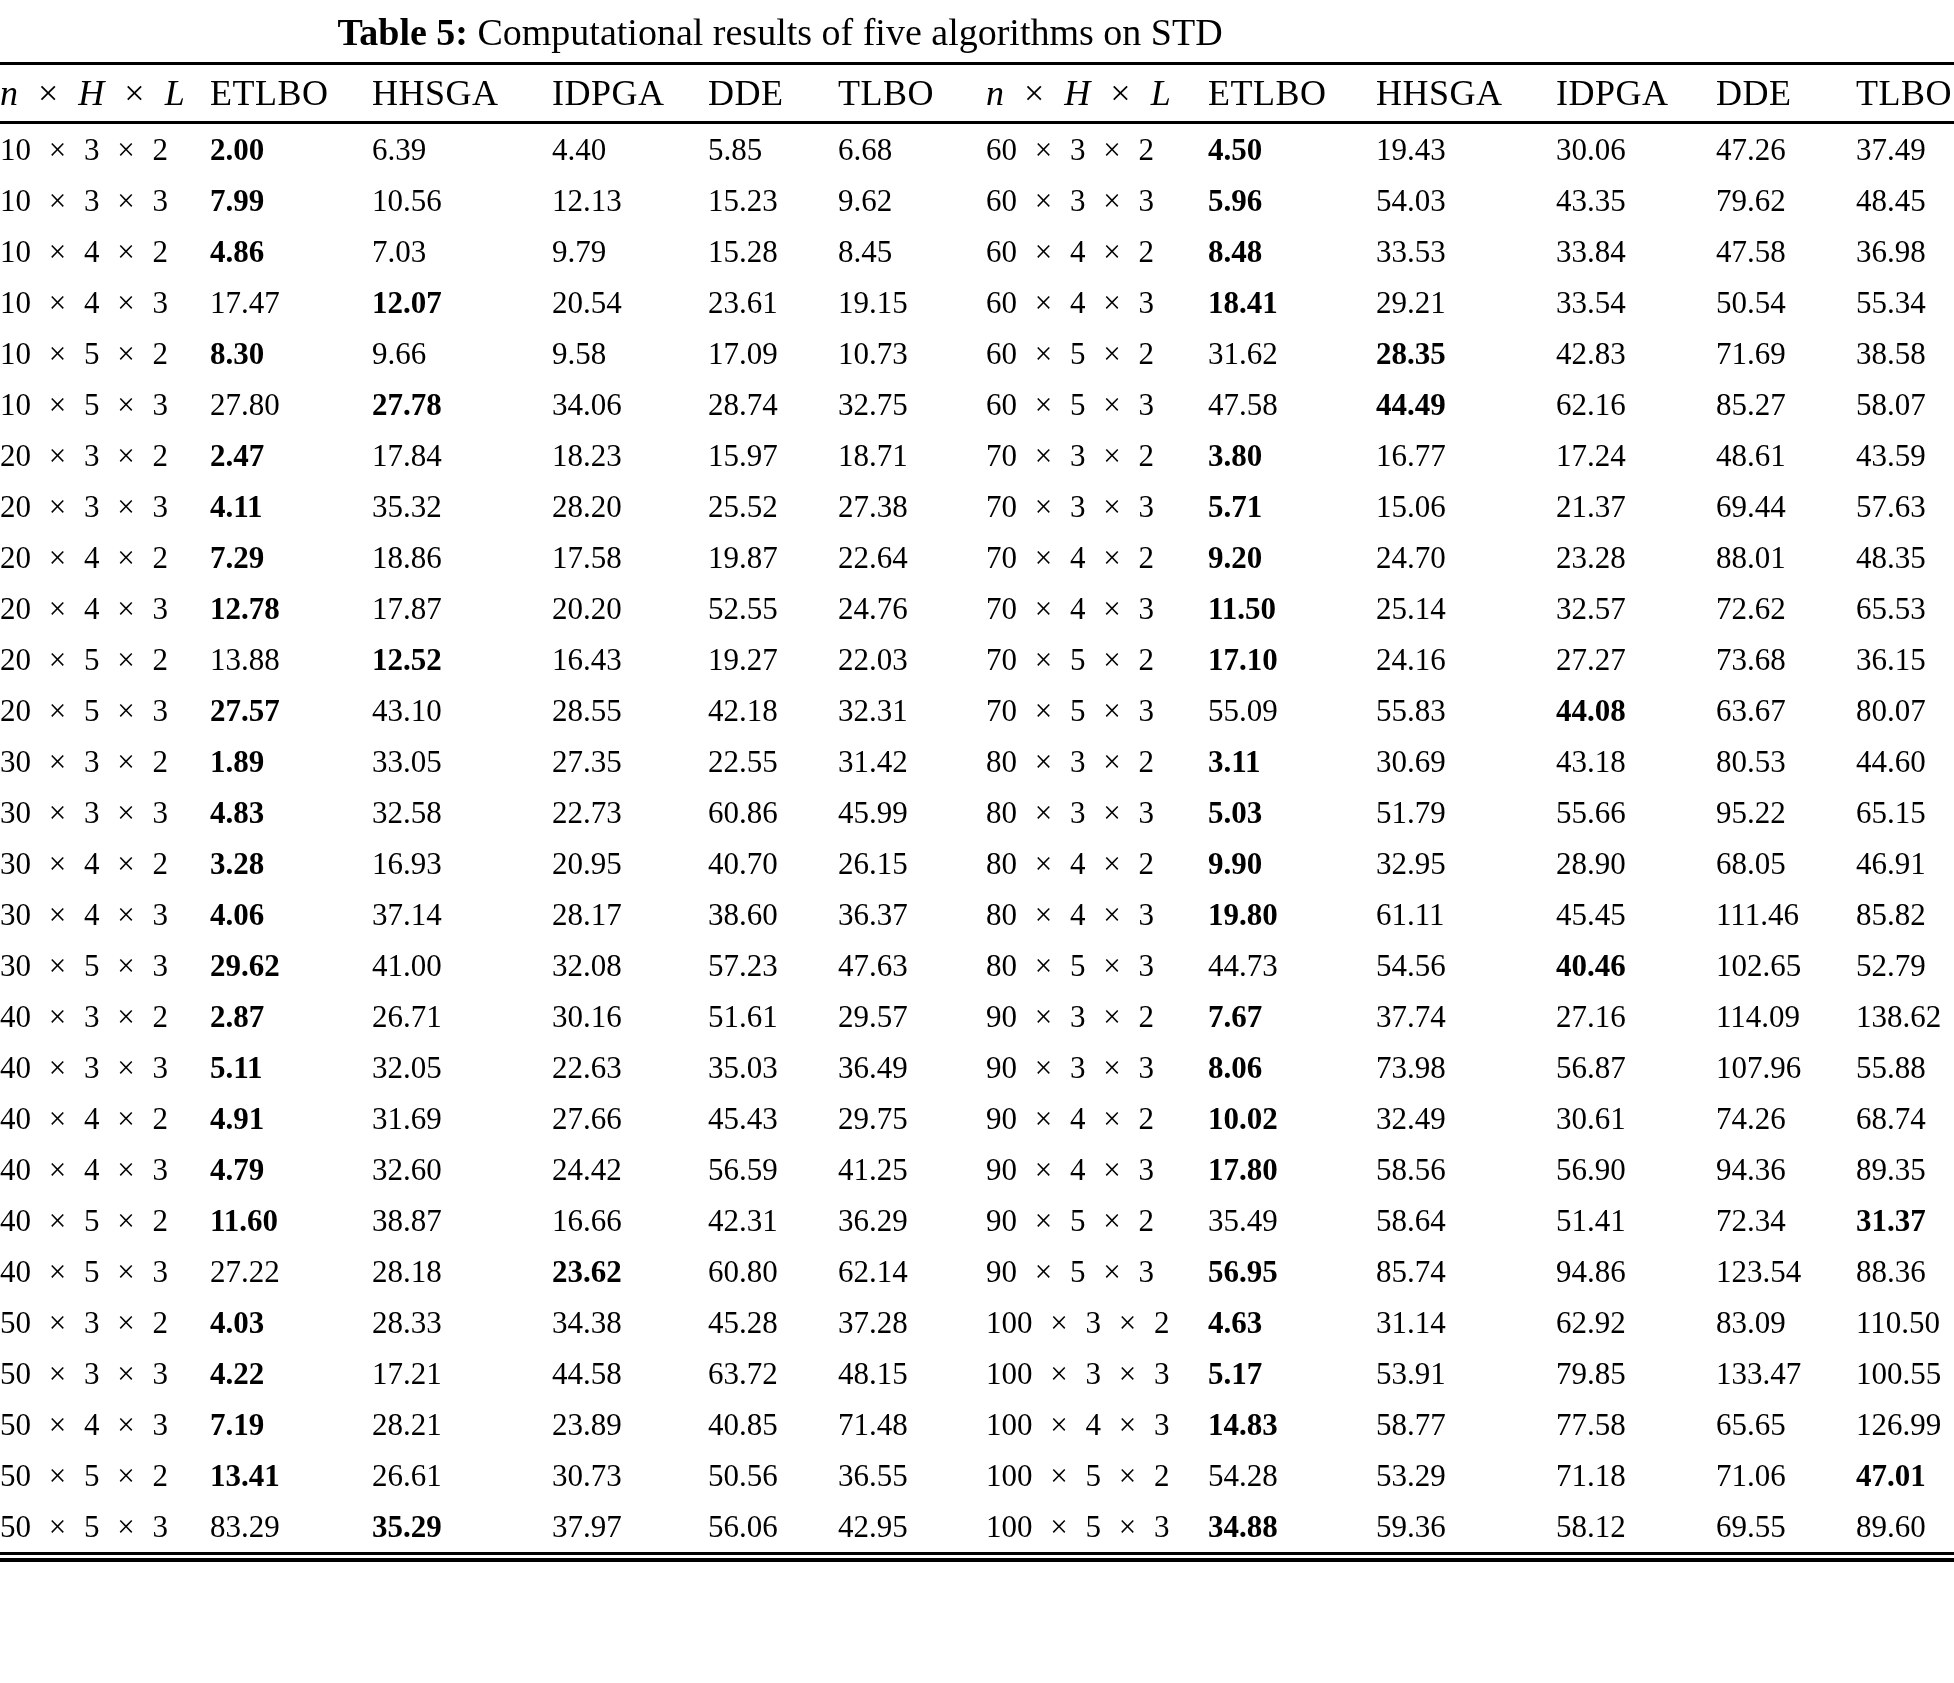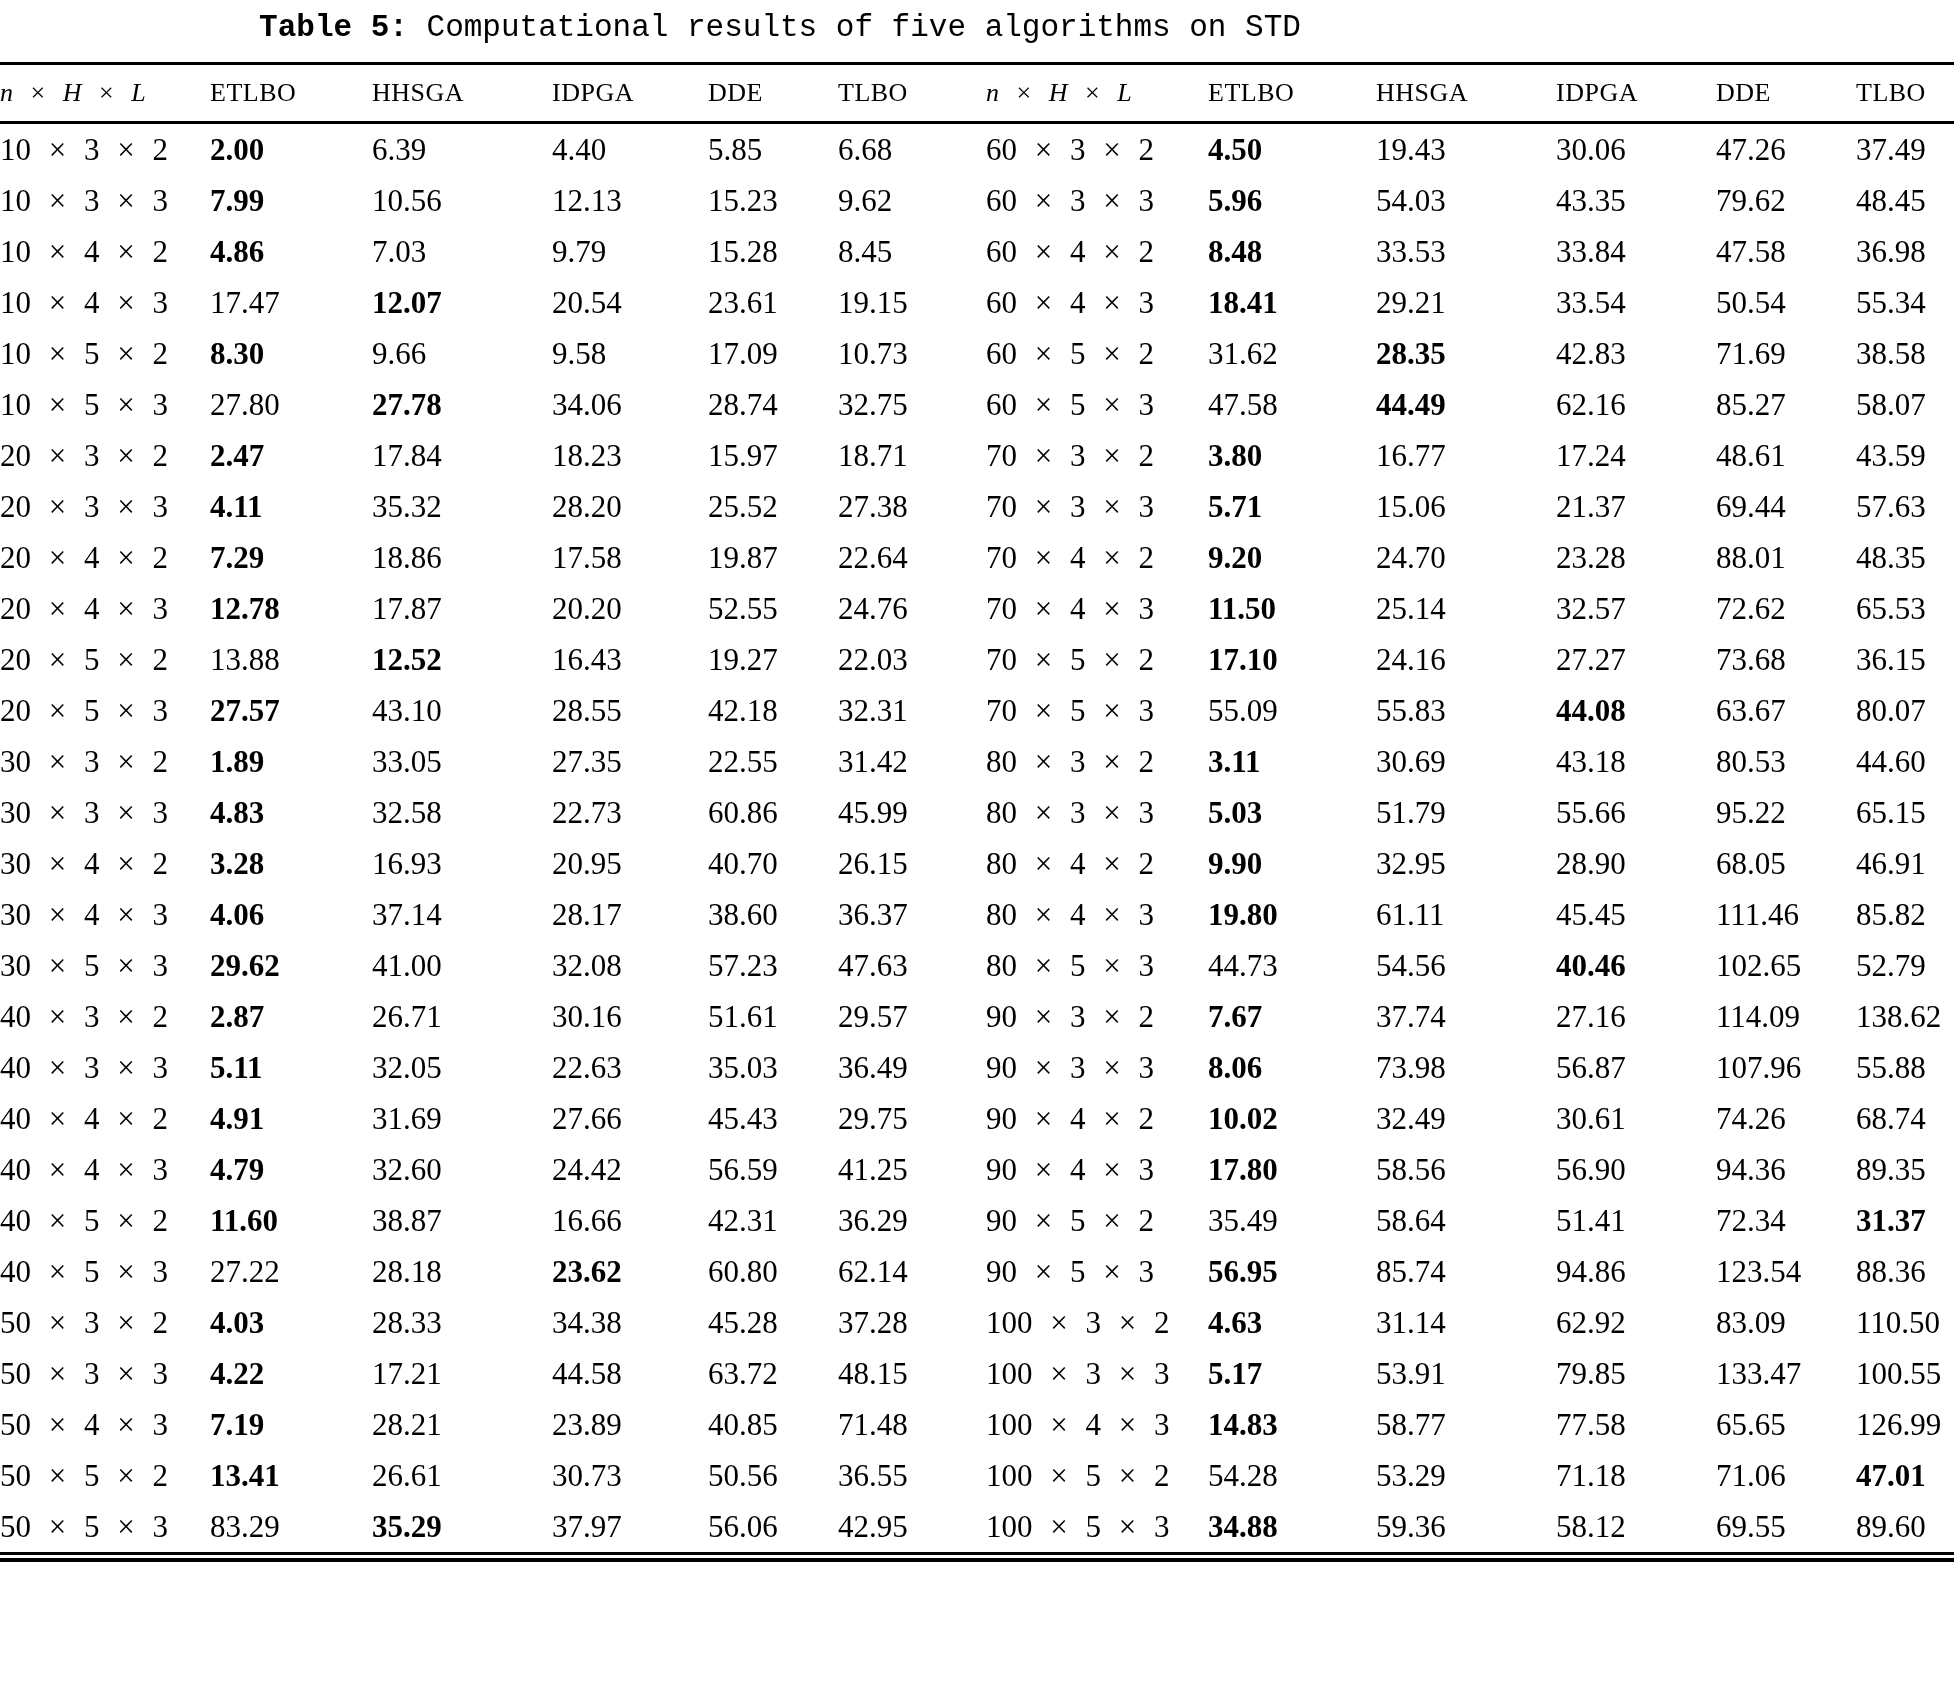--- a/index.html
+++ b/index.html
@@ -1,22 +1,22 @@
 <!DOCTYPE html>
 <html><head>
 <meta charset="utf-8">
 <style>
   html,body{margin:0;padding:0;background:#fff;color:#000;}
   body{width:1954px;height:1683px;font-family:"Liberation Serif","DejaVu Serif",serif;overflow:hidden;}
   .caption{width:1954px;text-align:center;padding-top:10px;height:60px;box-sizing:border-box;}
-  .caption .inner{position:relative;left:-197px;font-size:31px;white-space:nowrap;font-family:Liberation Mono, monospace;}
+  .caption .inner{position:relative;left:-197px;font-size:38px;white-space:nowrap;}
   .caption .cap-label{font-weight:bold;}
   table{border-collapse:collapse;table-layout:fixed;width:1954px;border-top:3px solid #000;margin-top:2px;}
   th,td{text-align:left;font-weight:normal;padding:0;white-space:nowrap;overflow:hidden;}
-  thead th{border-bottom:3px solid #000;height:56px;font-size:26px;letter-spacing:0.5px;vertical-align:middle;}
+  thead th{border-bottom:3px solid #000;height:56px;font-size:36px;letter-spacing:0.5px;vertical-align:middle;}
   tbody td{height:51px;font-size:31px;vertical-align:middle;}
   tbody tr:last-child td{border-bottom:3px solid #000;margin-top:32px;}
   th.case,td.case{word-spacing:10px;}
   th.case i{font-style:italic;}
   td.best{font-weight:bold;}
   .bottom-rule{width:1954px;height:4px;background:#000;margin-top:3px;}
 </style>
 </head>
 <body>
 

